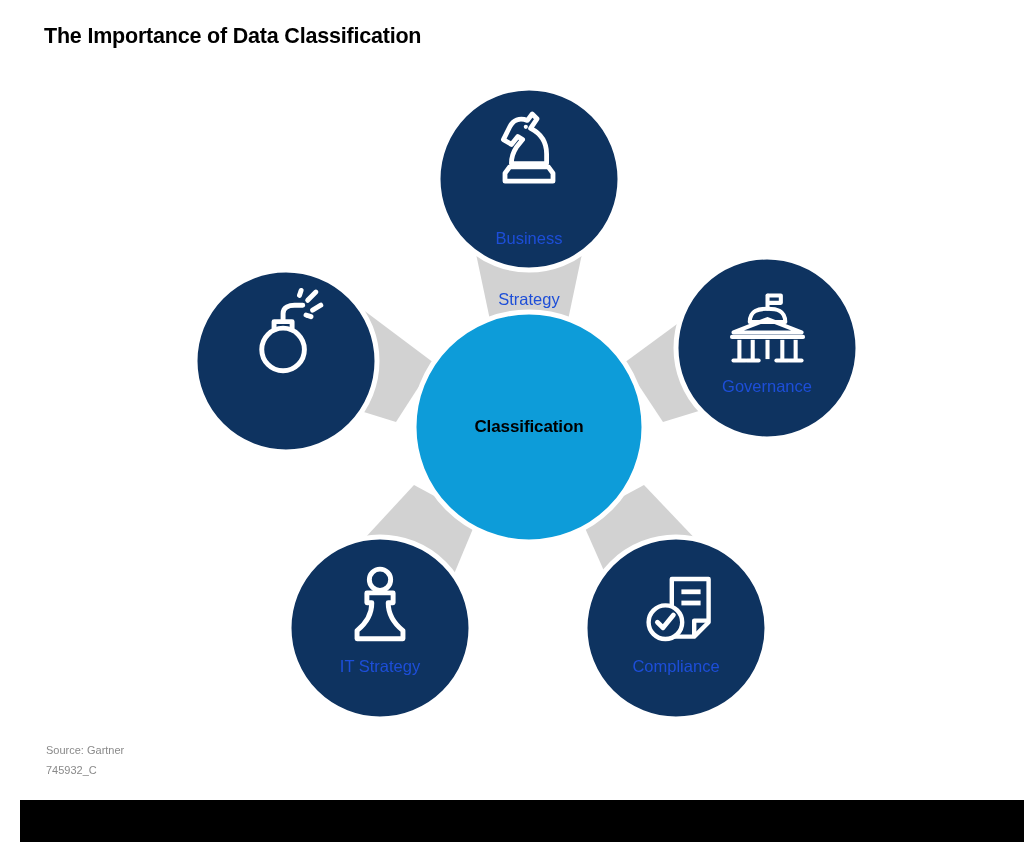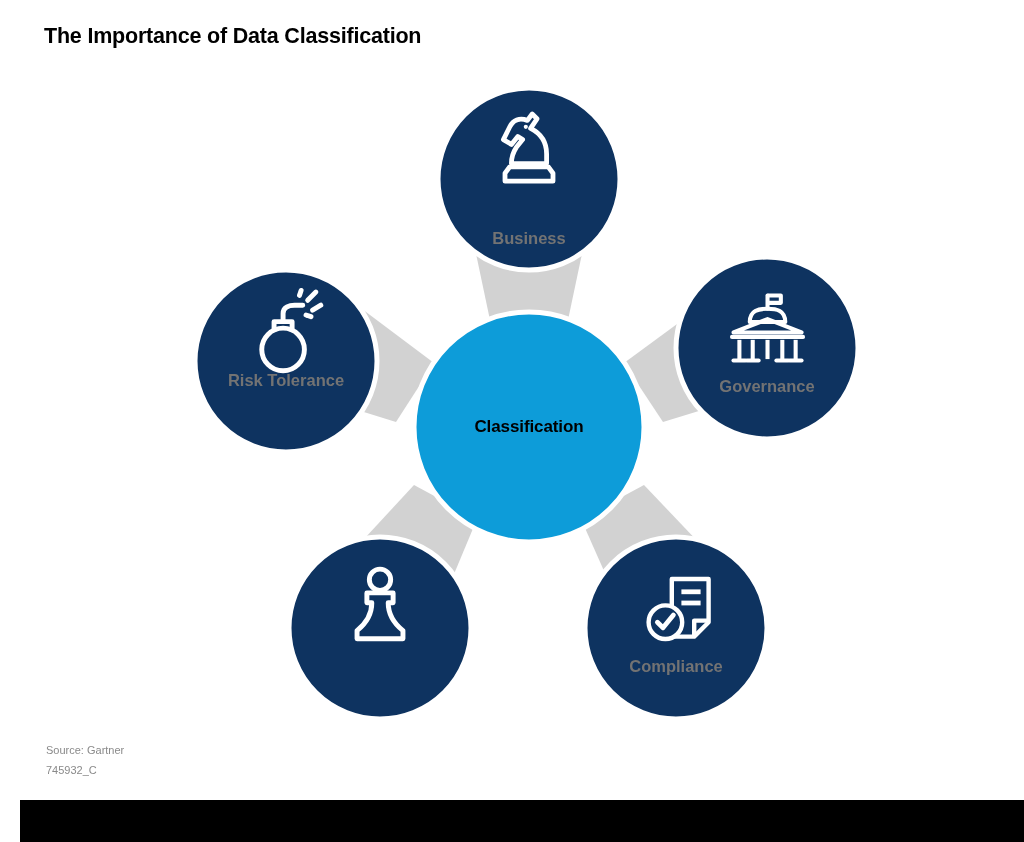--- a/index.html
+++ b/index.html
@@ -41,24 +41,24 @@
     height: 800px;
   }
   #diagram svg {
     display: block;
   }
 
   
   .node-label {
     position: absolute;
     text-align: center;
-    color: #737373;
+    color: #1d4ed8;
     font-size: 16.5px;
     line-height: 1.22;
-    font-weight: 700;
+    font-weight: 400;
     pointer-events: none;
     white-space: pre;
   }
   #hub-label {
     position: absolute;
     text-align: center;
     color: #000000;
     font-size: 17px;
     font-weight: bold;
     letter-spacing: -0.1px;
@@ -206,28 +206,29 @@
         <g transform="translate(268,338) scale(0.82)">
           <use href="#icon-bomb"></use>
         </g>
       </g>
     </svg>
 
     <div id="hub-label" style="left:394px; top:417px; width:230px;">Classification</div>
 
     <div class="node-label" style="left:419px; top:188px; width:180px;">
       <div>Business</div>
+      <div>Strategy</div>
     </div>
 
     <div class="node-label" style="left:566px; top:656px; width:180px;">Compliance</div>
 
     <div class="node-label" style="left:657px; top:376px; width:180px;">Governance</div>
 
-
-    <div class="node-label" style="left:176px; top:370px; width:180px;">Risk Tolerance</div>
+    <div class="node-label" style="left:270px; top:656px; width:180px;">IT Strategy</div>
+
   </div>
 
   <div id="source-block">
     <div>Source: Gartner</div>
     <div>745932_C</div>
   </div>
 
   <div id="bottom-bar"></div>
 
 

